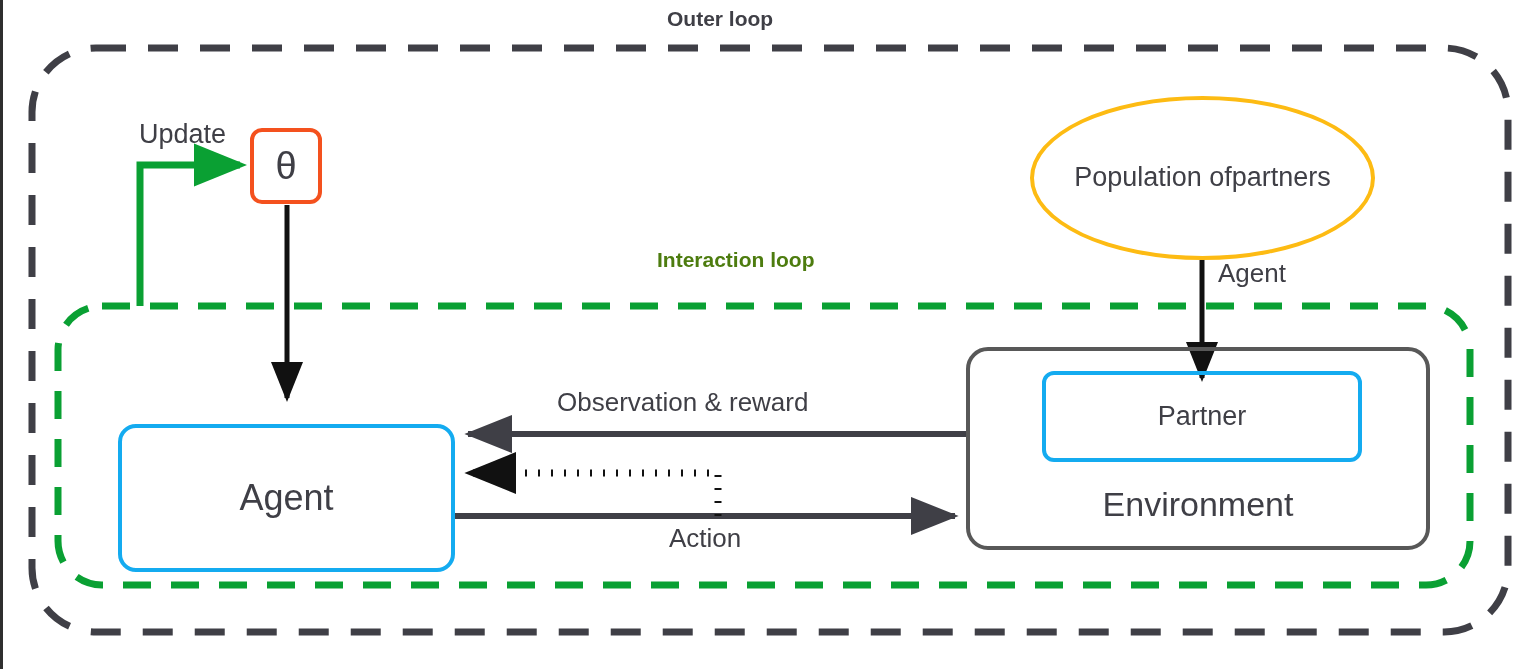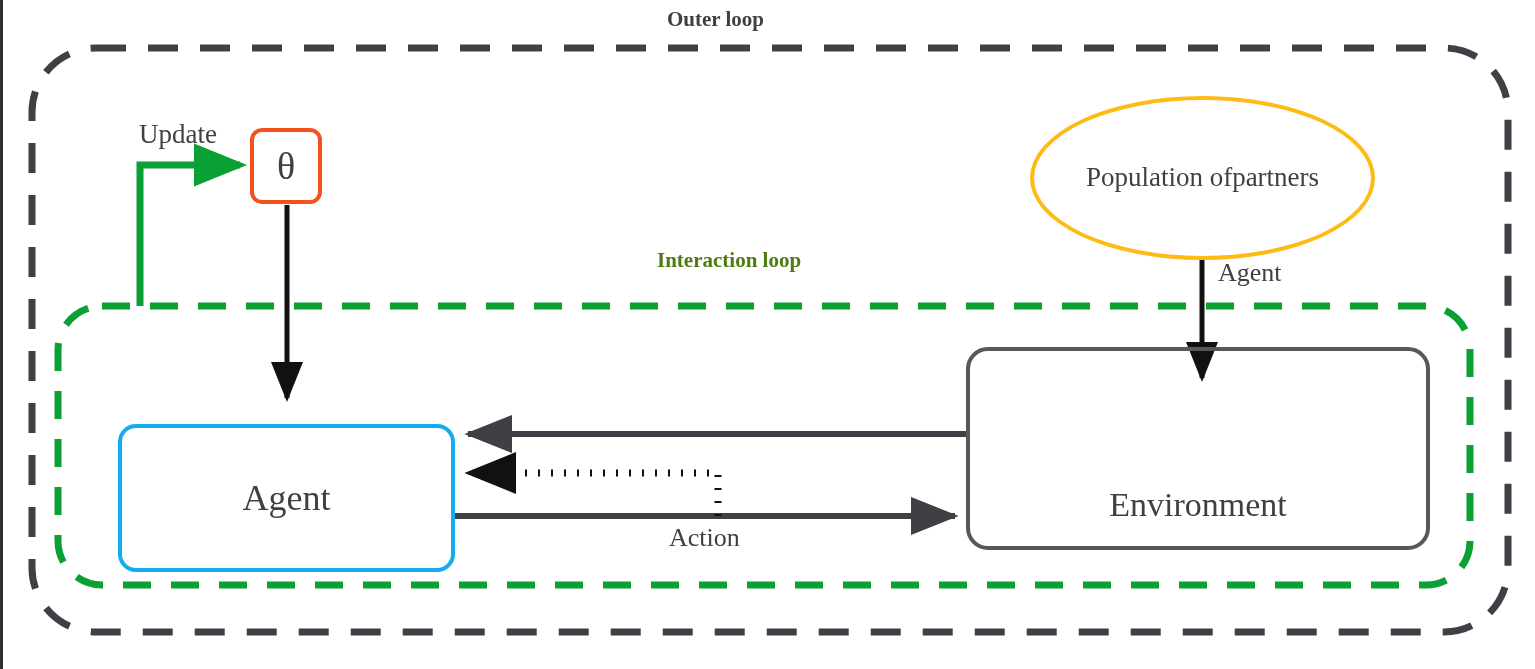--- a/index.html
+++ b/index.html
@@ -5,21 +5,21 @@
   html, body {
     margin: 0;
     padding: 0;
     background: #ffffff;
   }
   #canvas {
     position: relative;
     width: 1535px;
     height: 669px;
     background: #ffffff;
-    font-family: Liberation Serif, serif;
+    font-family: Liberation Sans, sans-serif;
     overflow: hidden;
   }
   #edge-rule {
     position: absolute;
     left: 0; top: 0;
     width: 3px; height: 669px;
     background: #2f2f2f;
   }
   svg.layer {
     position: absolute;
@@ -157,33 +157,37 @@
     <path d="M455,516 L955,516" fill="none" stroke="#3f3f46" stroke-width="6" marker-end="url(#arrow-dark)"></path>
 
     <path d="M718,516 L718,473 L470,473" fill="none" stroke="#111111" stroke-width="7" stroke-dasharray="2 11" stroke-linecap="butt" marker-end="url(#arrow-black-dot)"></path>
   </svg>
 
   <div class="lbl lbl-outer-loop">Outer loop</div>
   <div class="lbl lbl-interaction-loop">Interaction loop</div>
 
   <div class="lbl lbl-update">Update</div>
   <div class="lbl lbl-sample">Agent</div>
+  <div class="lbl lbl-observation">Observation &amp; reward</div>
   <div class="lbl lbl-action">Action</div>
 
   <div class="node node-theta">
     <span>θ</span>
   </div>
 
   <div class="node node-agent">
     <span>Agent</span>
   </div>
 
   <div class="node node-environment">
     <span>Environment</span>
   </div>
 
+  <div class="node node-partner">
+    <span>Partner</span>
+  </div>
 
   <div class="node node-population">
     <span>Population of</span>
     <span>partners</span>
   </div>
 
 </div>
 
 </body></html>

